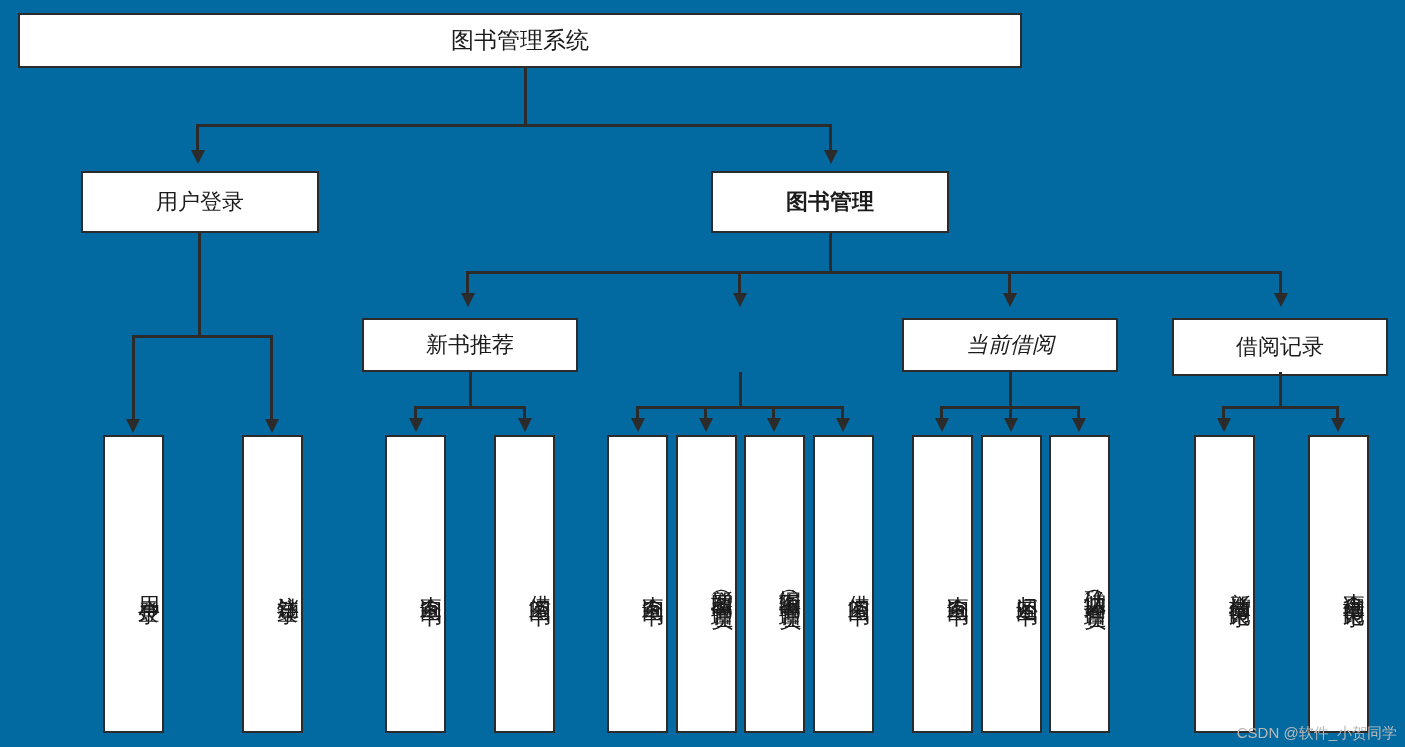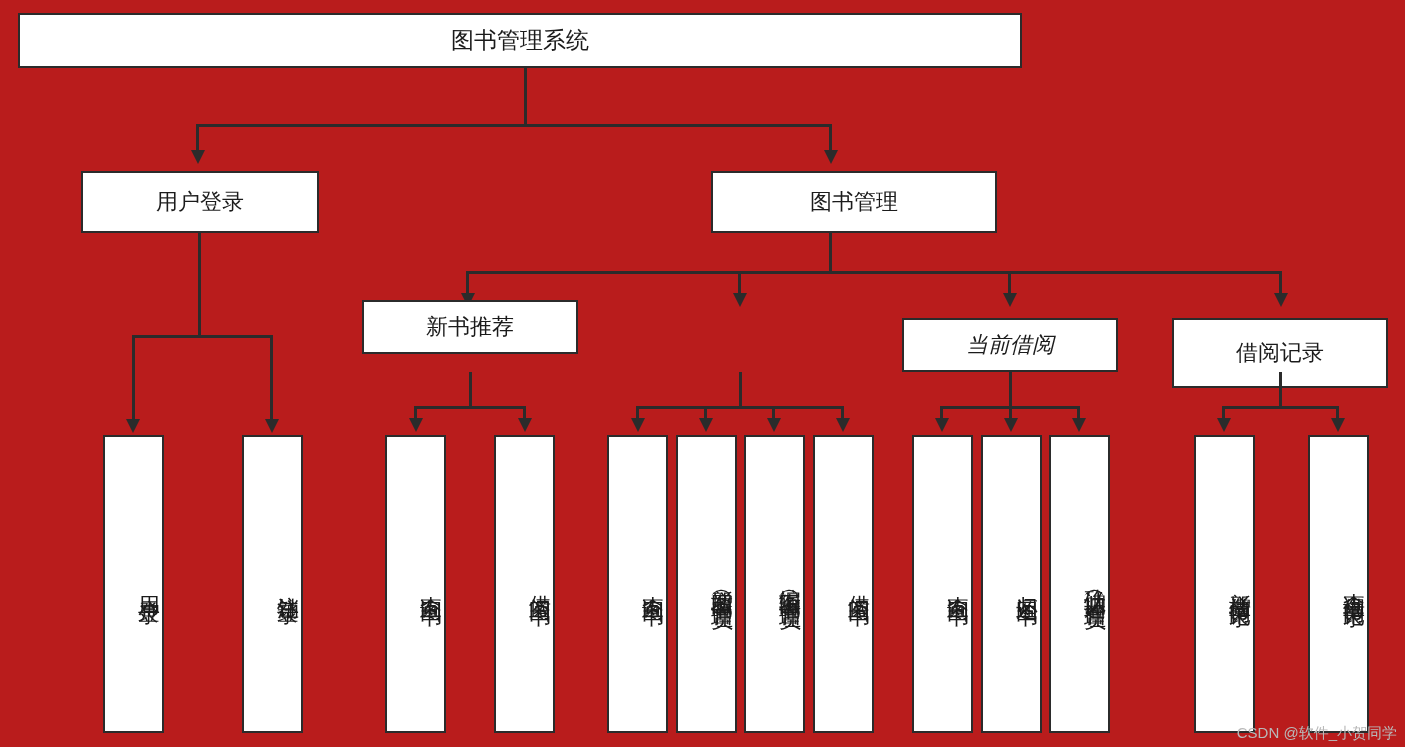--- a/index.html
+++ b/index.html
@@ -5,21 +5,21 @@
   * { box-sizing: border-box; }
   html, body {
     margin: 0; padding: 0;
     background: #ffffff;
     font-family: "Liberation Sans", "DejaVu Sans", sans-serif;
   }
   #canvas {
     position: relative;
     width: 1405px;
     height: 747px;
-    background: #b91c1c;
+    background: #0369a1;
     overflow: hidden;
   }
   
   .node {
     position: absolute;
     border: 2px solid #2b2b2b;
     background: #ffffff;
     display: flex;
     align-items: center;
     justify-content: center;
@@ -86,21 +86,21 @@
   <div class="vline" style="left:196px; top:124px; width:3px; height:28px;"></div>
   <div class="arrow" style="left:191px; top:150px;"></div>
 
   <div class="vline" style="left:829px; top:124px; width:3px; height:28px;"></div>
   <div class="arrow" style="left:824px; top:150px;"></div>
 
   <div class="node lvl2" style="left:81px; top:171px; width:238px; height:62px;">
     <span>用户登录</span>
   </div>
 
-  <div class="node lvl2" style="left:711px; top:171px; width:286px; height:62px;">
+  <div class="node lvl2" style="left:711px; top:171px; width:238px; height:62px;font-weight:bold;">
     <span>图书管理</span>
   </div>
 
   <div class="vline" style="left:198px; top:233px; width:3px; height:102px;"></div>
   <div class="hline" style="left:132px; top:335px; width:140px; height:3px;"></div>
   <div class="vline" style="left:132px; top:335px; width:3px; height:86px;"></div>
   <div class="arrow" style="left:126px; top:419px;"></div>
   <div class="vline" style="left:270px; top:335px; width:3px; height:86px;"></div>
   <div class="arrow" style="left:265px; top:419px;"></div>
 
@@ -108,27 +108,27 @@
   <div class="hline" style="left:466px; top:271px; width:816px; height:3px;"></div>
   <div class="vline" style="left:466px; top:271px; width:3px; height:24px;"></div>
   <div class="arrow" style="left:461px; top:293px;"></div>
   <div class="vline" style="left:738px; top:271px; width:3px; height:24px;"></div>
   <div class="arrow" style="left:733px; top:293px;"></div>
   <div class="vline" style="left:1008px; top:271px; width:3px; height:24px;"></div>
   <div class="arrow" style="left:1003px; top:293px;"></div>
   <div class="vline" style="left:1279px; top:271px; width:3px; height:24px;"></div>
   <div class="arrow" style="left:1274px; top:293px;"></div>
 
-  <div class="node lvl3" style="left:362px; top:300px; width:216px; height:54px;">
+  <div class="node lvl3" style="left:362px; top:318px; width:216px; height:54px;">
     <span>新书推荐</span>
   </div>
   <div class="node lvl3" style="left:902px; top:318px; width:216px; height:54px;font-style:italic;">
     <span>当前借阅</span>
   </div>
-  <div class="node lvl3" style="left:1172px; top:318px; width:216px; height:70px;">
+  <div class="node lvl3" style="left:1172px; top:318px; width:216px; height:58px;">
     <span>借阅记录</span>
   </div>
 
   <div class="vline" style="left:469px; top:372px; width:3px; height:34px;"></div>
   <div class="hline" style="left:414px; top:406px; width:112px; height:3px;"></div>
   <div class="vline" style="left:414px; top:406px; width:3px; height:14px;"></div>
   <div class="arrow" style="left:409px; top:418px;"></div>
   <div class="vline" style="left:523px; top:406px; width:3px; height:14px;"></div>
   <div class="arrow" style="left:518px; top:418px;"></div>
 

